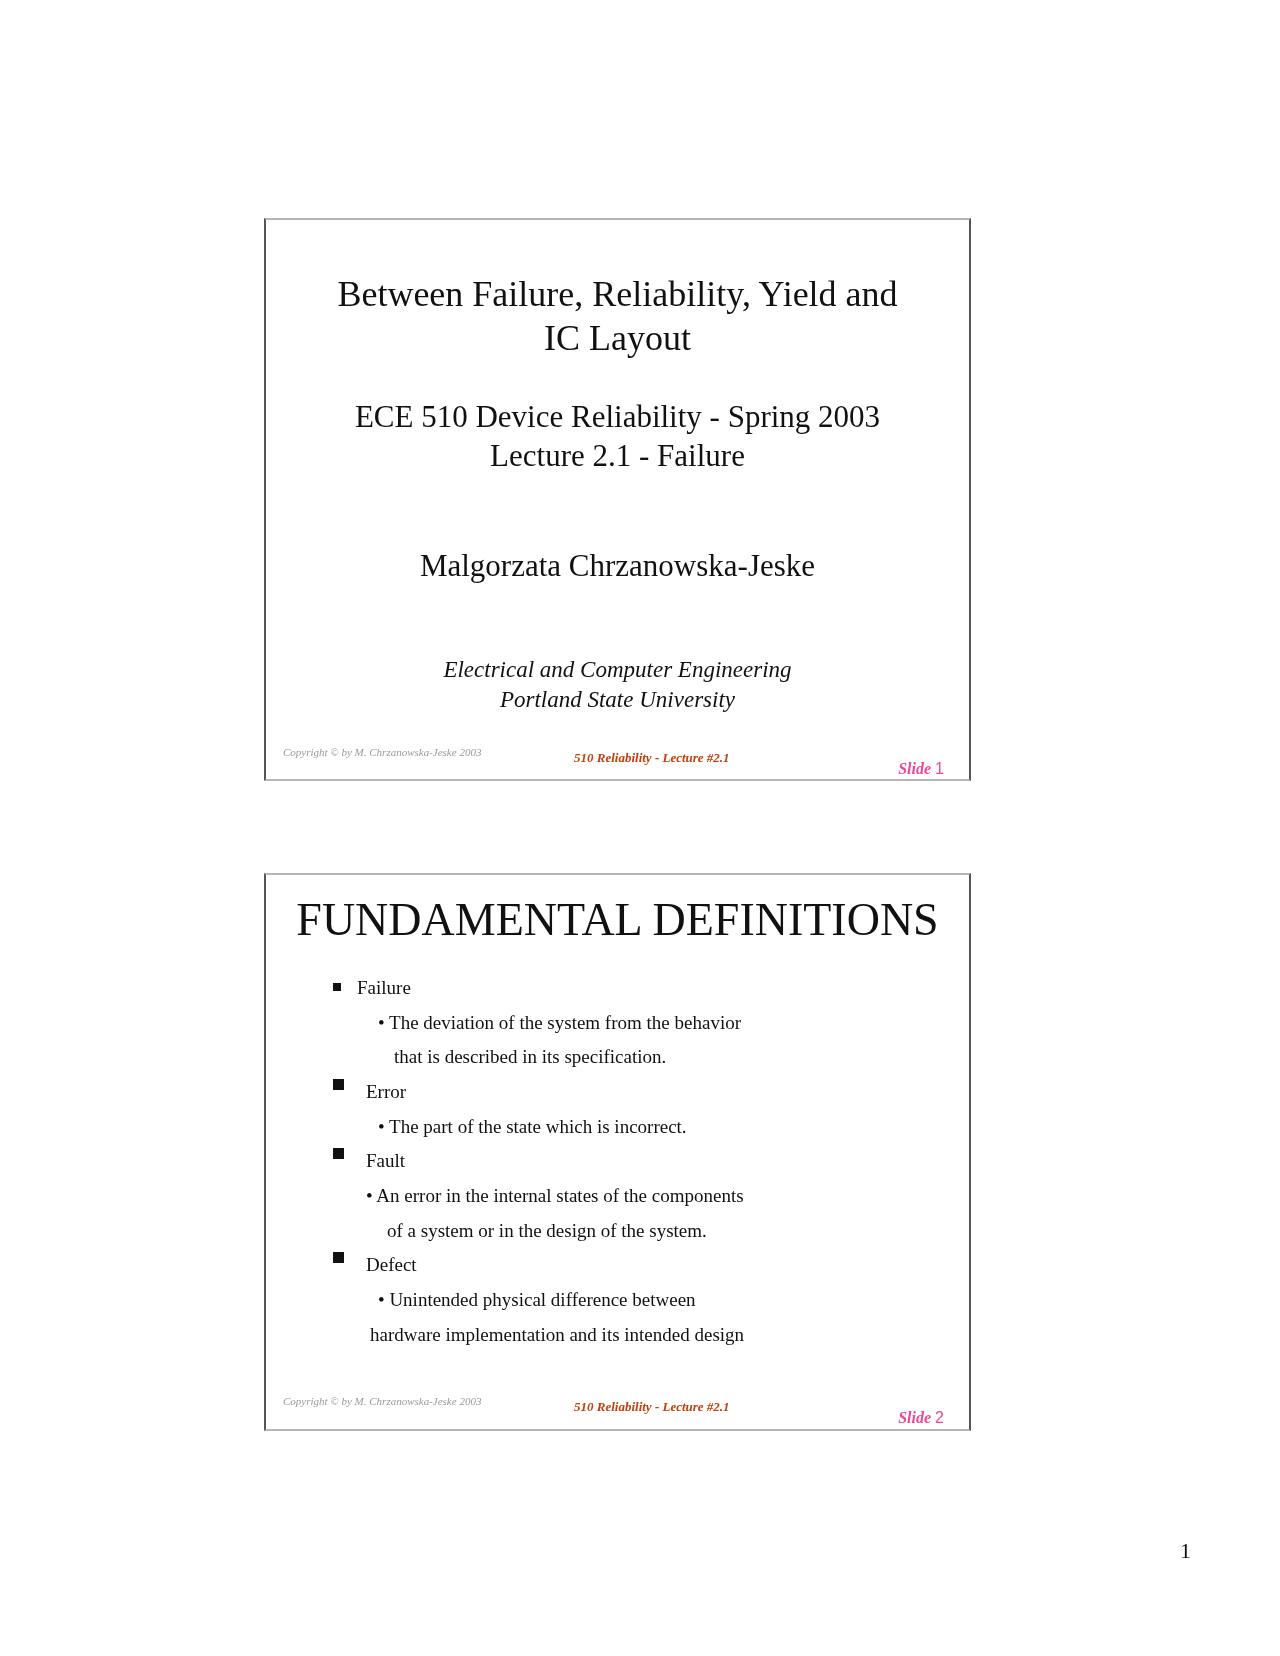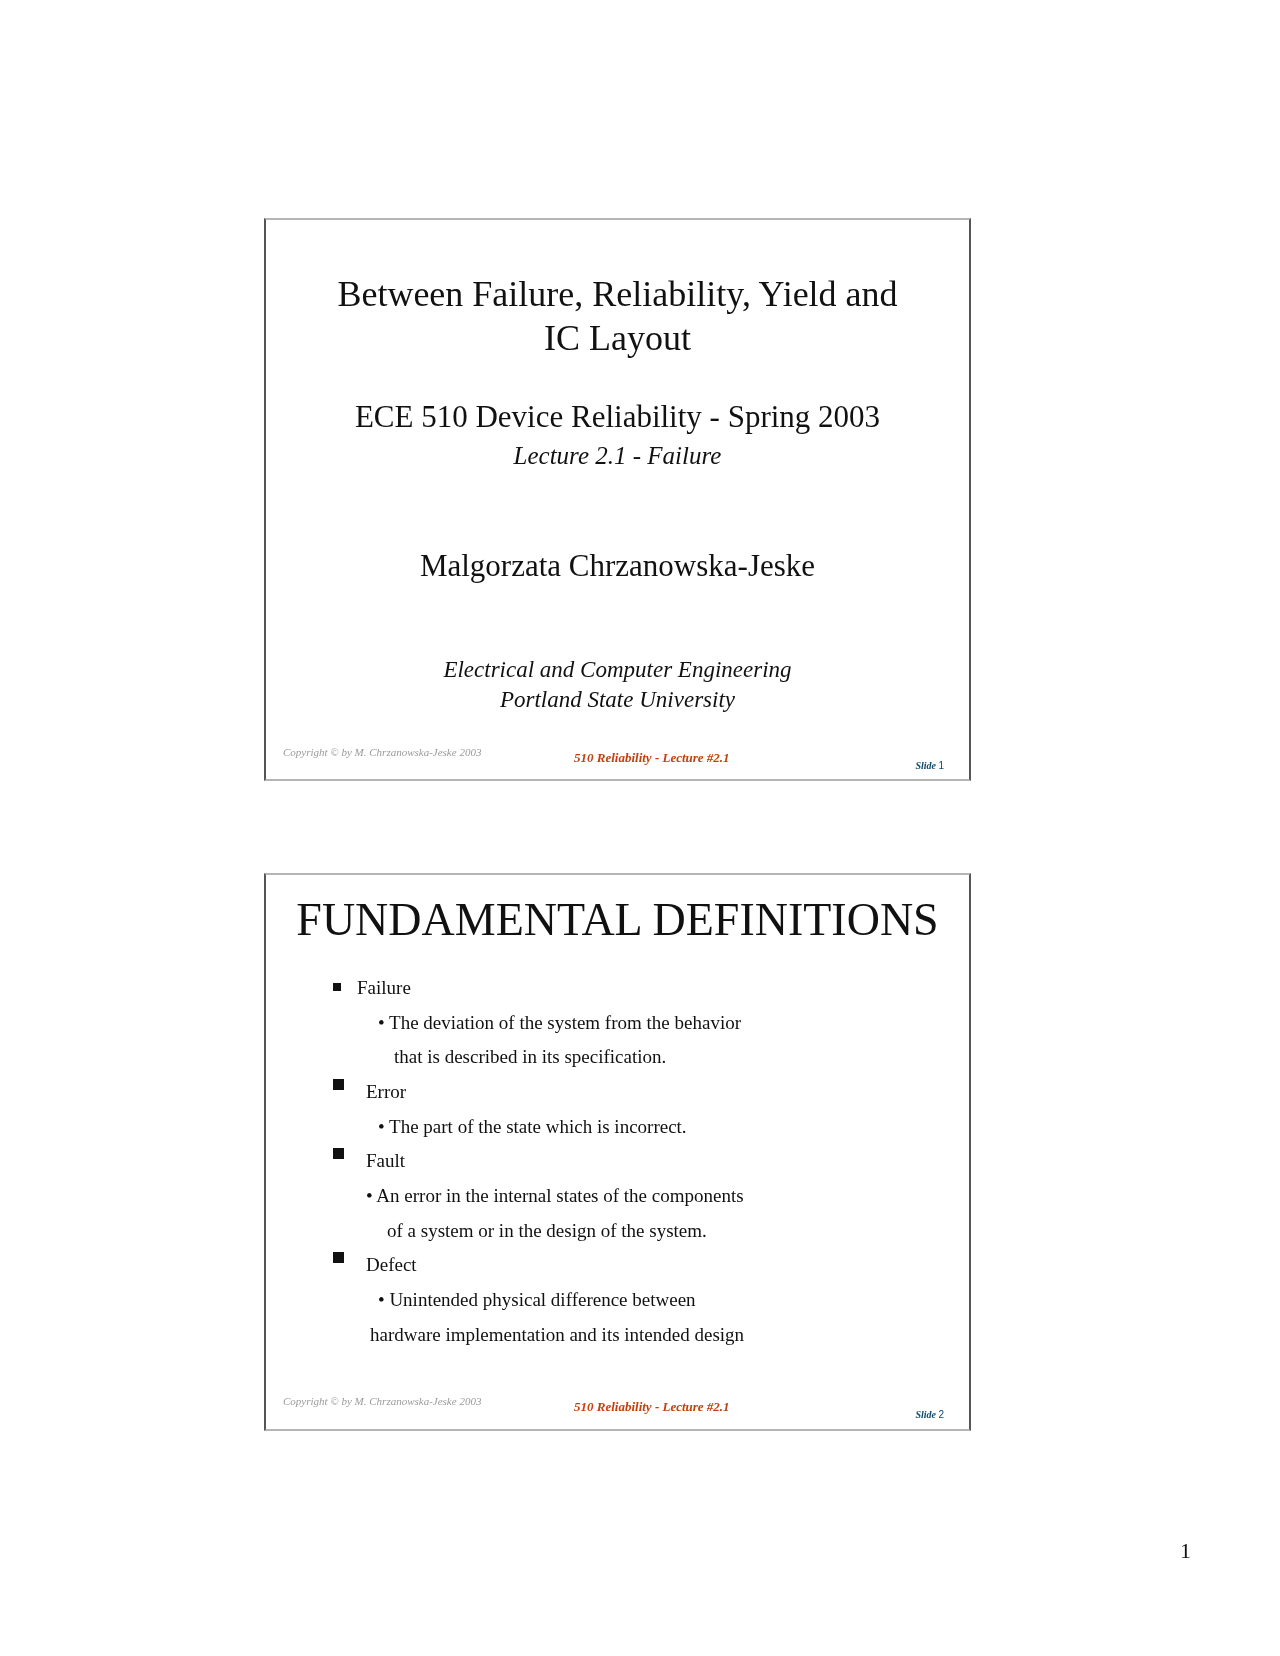--- a/index.html
+++ b/index.html
@@ -10,35 +10,35 @@
            border-top: 2px solid #b5b5b5; border-bottom: 2px solid #b5b5b5;
            box-sizing: border-box; }
   #slide1 { top: 218px; height: 563px; }
   #slide2 { top: 873px; height: 558px; }
   .abs { position: absolute; white-space: nowrap; }
   .center { left: 0; right: 0; text-align: center; }
 
   
   .s1-title { font-size: 36px; line-height: 44px; }
   .s1-course { font-size: 31px; line-height: 38px; }
-  .s1-lecture { font-size: 25px; line-height: 38px; font-style: italic; }
+  .s1-lecture { font-size: 31px; line-height: 38px; }
   .s1-author { font-size: 31px; line-height: 38px; }
   .s1-aff { font-size: 23px; line-height: 30px; font-style: italic; }
 
   
   .s2-title { font-size: 46px; line-height: 54px; }
   .bl { position: absolute; font-size: 19px; line-height: 35px; white-space: nowrap; }
   .sq { position: absolute; background: #111; }
   .sq.small { width: 8px; height: 8px; }
   .sq.big { width: 11px; height: 11px; }
 
   
   .copyright { position: absolute; left: 17px; font-size: 11px; font-style: italic; color: #9a9a9a; }
   .lecfoot { position: absolute; left: 308px; font-size: 13px; font-style: italic; font-weight: bold; color: #c2410c; }
-  .slidenum { position: absolute; right: 25px; font-size: 10px; color: #0c4a6e; }
+  .slidenum { position: absolute; right: 25px; font-size: 16px; color: #ec4899; }
   .slidenum .lbl { font-style: italic; font-weight: bold; }
   .slidenum .num { font-family: "Liberation Sans", sans-serif; font-weight: normal; font-style: normal; }
 
   .page-number { position: absolute; left: 1180px; top: 1538px; font-size: 22px; color: #111; }
 </style>
 </head>
 <body>
 
 <div class="slide" id="slide1">
   <div class="abs center s1-title" style="top:52px;">Between Failure, Reliability, Yield and</div>

